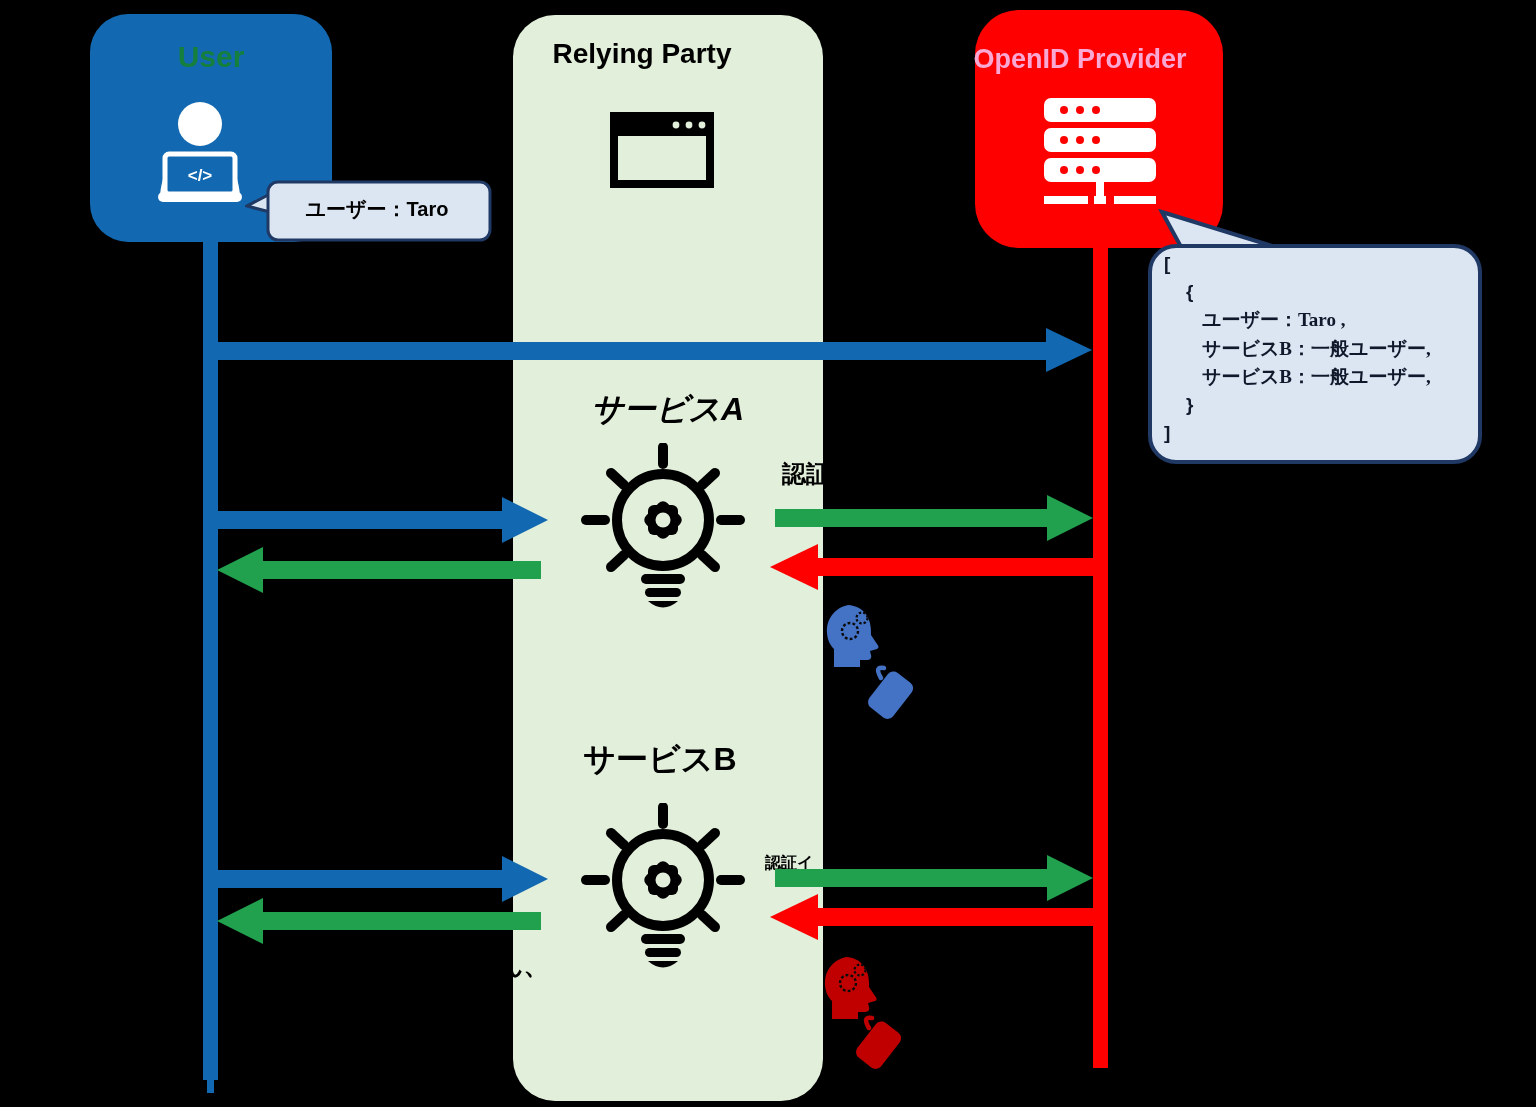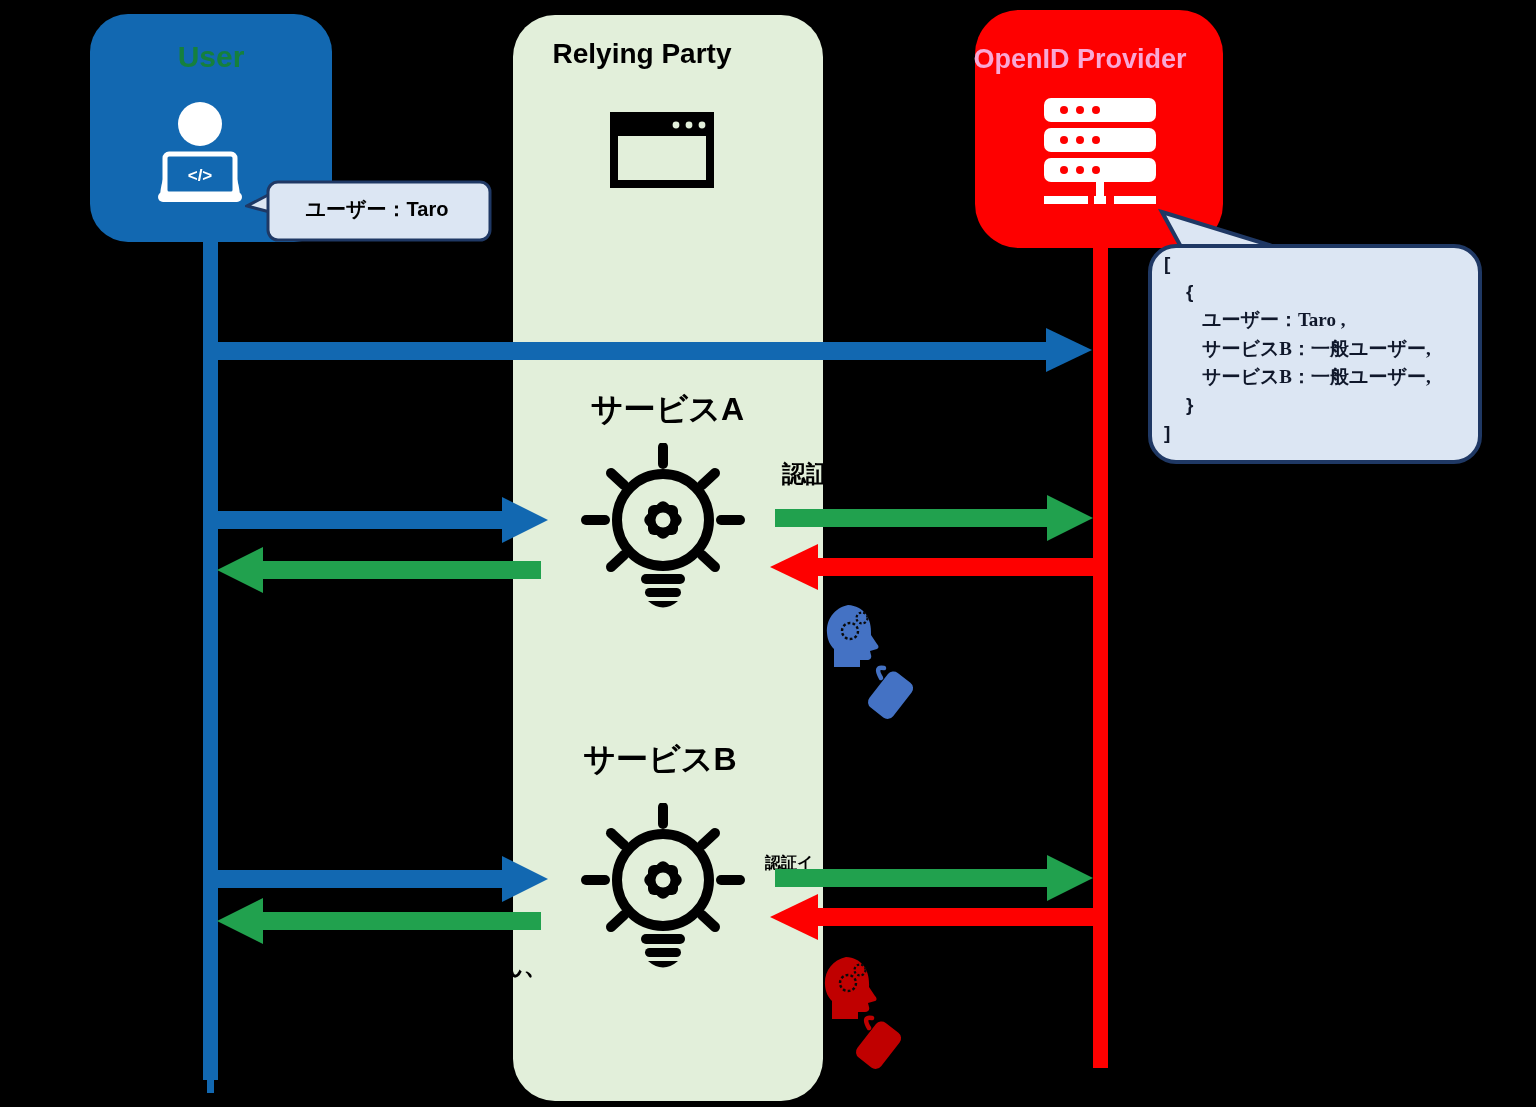--- a/index.html
+++ b/index.html
@@ -21,21 +21,21 @@
   
   .abody{position:absolute;height:18px;}
   .ah{position:absolute;width:0;height:0;}
   .blue{background:#1268B1;} .green{background:#21A14E;} .red{background:#FE0000;}
   .ah-r-blue{border-top:23px solid transparent;border-bottom:23px solid transparent;border-left:46px solid #1268B1;}
   .ah-r-green{border-top:23px solid transparent;border-bottom:23px solid transparent;border-left:46px solid #21A14E;}
   .ah-l-green{border-top:23px solid transparent;border-bottom:23px solid transparent;border-right:46px solid #21A14E;}
   .ah-l-red{border-top:23px solid transparent;border-bottom:23px solid transparent;border-right:48px solid #FE0000;}
   
   .consent{left:508px;top:286px;font-size:23px;letter-spacing:0.5px;}
-  .svc-a{left:513px;top:388px;width:309px;font-size:32px;}
+  .svc-a{left:513px;top:388px;width:309px;font-size:32px;font-style:italic;}
   .svc-b{left:513px;top:738px;width:294px;font-size:32px;}
   .auth-a{left:782px;top:458px;font-size:24px;}
   .auth-b{left:765px;top:828px;font-size:16px;margin-top:25px;}
   .clip-a{left:504px;top:606px;font-size:26px;}
   .clip-b{left:497px;top:948px;font-size:26px;}
   
   .taro-text{left:268px;top:196px;width:218px;font-size:20px;}
   .op-lines{left:1164px;top:250px;font-size:19px;line-height:28.2px;color:#10182b;}
   .ind1{padding-left:22px;} .ind2{padding-left:38px;font-family:Liberation Serif, serif;}
 </style>

